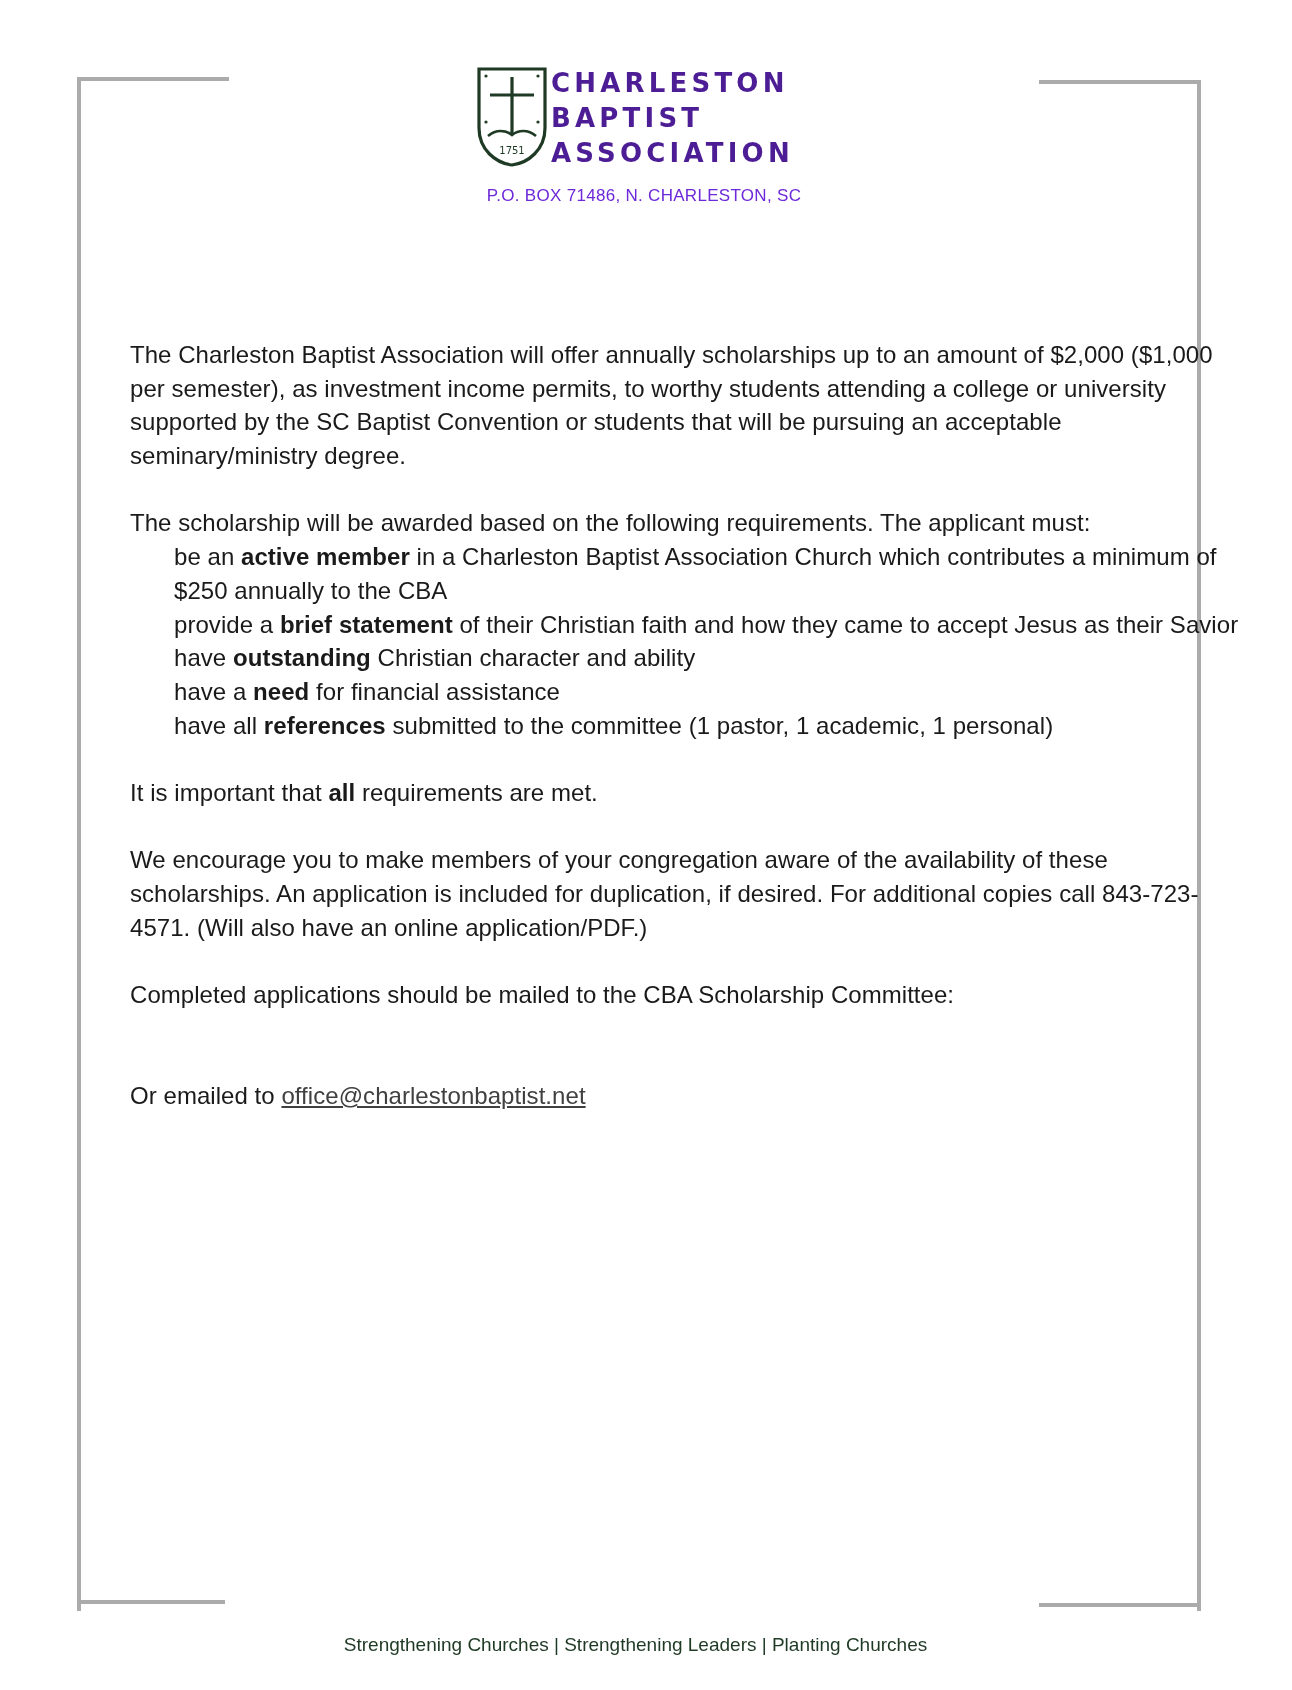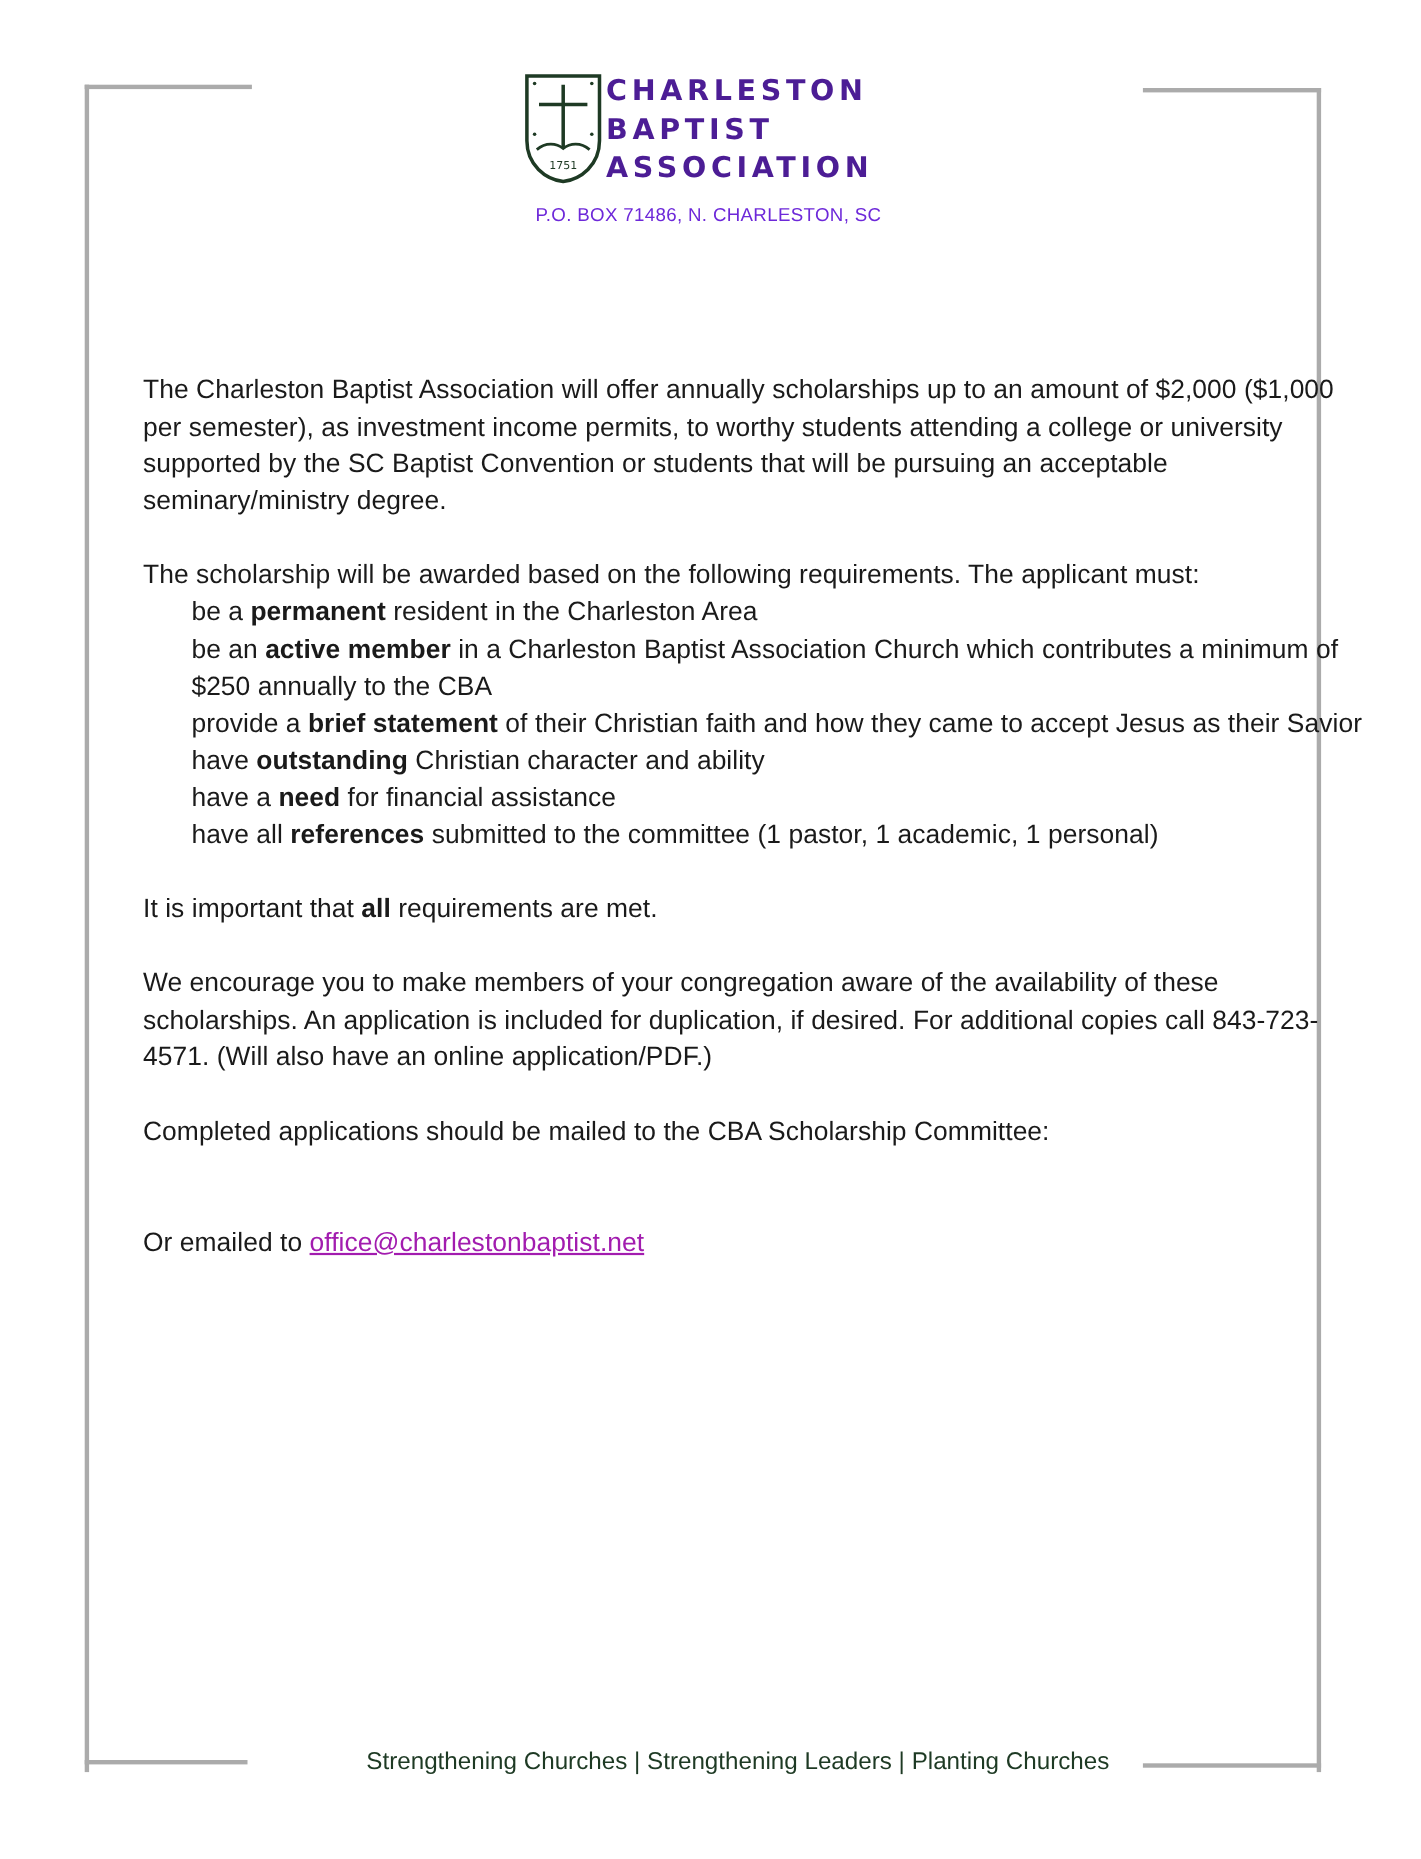--- a/index.html
+++ b/index.html
@@ -82,32 +82,32 @@
       font-size: 24px;
       line-height: 33.7px;
       color: #1a1a1a;
       letter-spacing: 0.05px;
     }
     .line { height: 33.7px; white-space: nowrap; }
     .blank { height: 33.7px; }
     .indent { padding-left: 44px; }
     b { font-weight: bold; }
     a.email {
-      color: #a21caf;
+      color: #404040;
       text-decoration: underline;
     }
 
     .footer {
       position: absolute;
       left: 333px;
-      top: 1588px;
+      top: 1634px;
       width: 605px;
       text-align: center;
       font-family: "Liberation Sans", sans-serif;
-      font-size: 22px;
+      font-size: 19px;
       color: #1e3a24;
       white-space: nowrap;
     }
   </style>
 </head>
 <body>
 
 <div class="page">
 
   <div class="bracket tl"></div>
@@ -140,21 +140,20 @@
     <div>
       <div class="line">The Charleston Baptist Association will offer annually scholarships up to an amount of $2,000 ($1,000</div>
       <div class="line">per semester), as investment income permits, to worthy students attending a college or university</div>
       <div class="line">supported by the SC Baptist Convention or students that will be pursuing an acceptable</div>
       <div class="line">seminary/ministry degree.</div>
     </div>
     <div class="blank"></div>
 
     <div class="line">The scholarship will be awarded based on the following requirements. The applicant must:</div>
     <div>
-      <div class="line indent"><span>be a </span><b>permanent</b><span> resident in the Charleston Area</span></div>
       <div class="line indent"><span>be an </span><b>active member</b><span> in a Charleston Baptist Association Church which contributes a minimum of</span></div>
       <div class="line indent"><span>$250 annually to the CBA</span><b></b><span></span></div>
       <div class="line indent"><span>provide a </span><b>brief statement</b><span> of their Christian faith and how they came to accept Jesus as their Savior</span></div>
       <div class="line indent"><span>have </span><b>outstanding</b><span> Christian character and ability</span></div>
       <div class="line indent"><span>have a </span><b>need</b><span> for financial assistance</span></div>
       <div class="line indent"><span>have all </span><b>references</b><span> submitted to the committee (1 pastor, 1 academic, 1 personal)</span></div>
     </div>
     <div class="blank"></div>
 
     <div class="line"><span>It is important that </span><b>all</b><span> requirements are met.</span></div>

